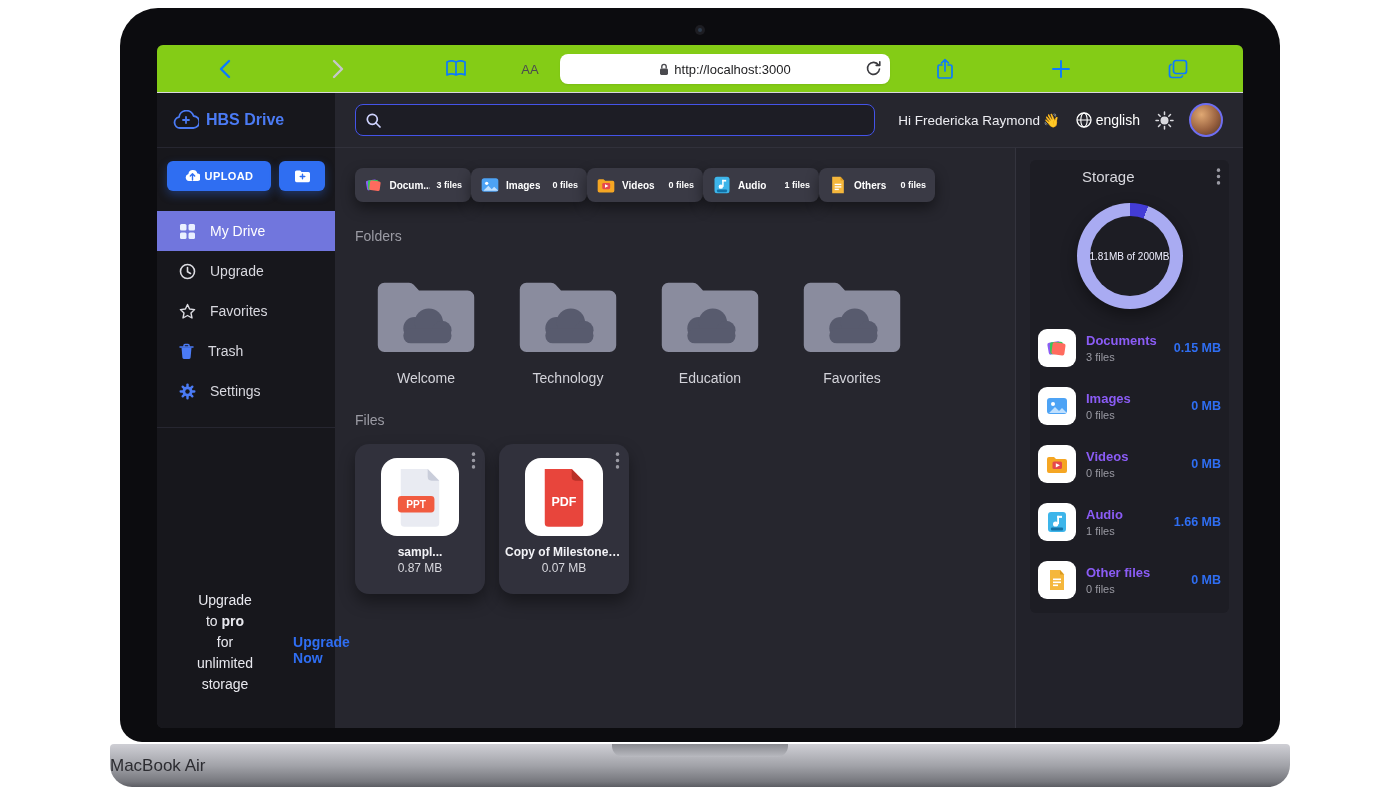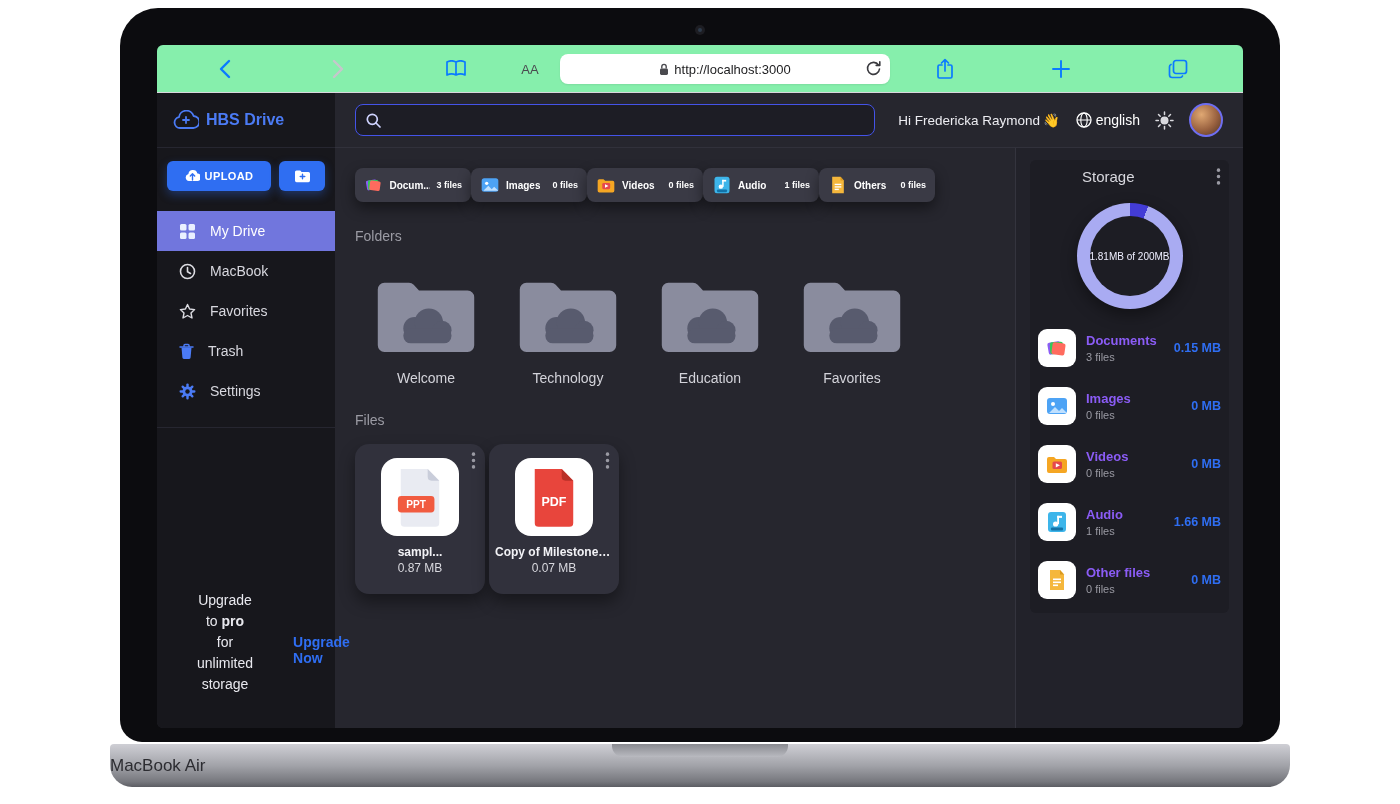--- a/index.html
+++ b/index.html
@@ -15,21 +15,21 @@
   .screen { position:absolute; left:37px; top:37px; width:1086px; height:683px;
     background:#26262e; border-radius:6px; overflow:hidden; }
   .laptop-base { position:absolute; left:110px; top:744px; width:1180px; height:43px;
     background:linear-gradient(#cfcfd5, #a2a3a9 50%, #76777d 88%, #5c5d63);
     border-radius:4px 4px 22px 22px; text-align:left; }
   .base-notch { position:absolute; left:50%; top:0; width:176px; height:13px; margin-left:-88px;
     background:linear-gradient(#898a90, #b9bac0); border-radius:0 0 11px 11px; }
   .base-label { line-height:44px; font-size:17px; color:#2c2c31; font-weight:500; }
 
   
-  .chrome { position:relative; height:48px; background:#86efac; border-bottom:1px solid #d9d8dd; }
+  .chrome { position:relative; height:48px; background:#84cc16; border-bottom:1px solid #d9d8dd; }
   .chrome .cbtn { position:absolute; top:12px; width:24px; height:24px; display:flex; align-items:center; justify-content:center; }
   .url-pill { position:absolute; left:403px; top:9px; width:330px; height:30px; background:#ffffff;
     border-radius:8px; display:flex; align-items:center; justify-content:center; gap:5px;
     box-shadow:0 1px 2px rgba(0,0,0,.08); }
   .url-text { font-size:13px; color:#1c1c1e; }
   .reload { position:absolute; right:8px; top:6px; }
 
   
   .app { display:flex; height:735px; }
   .sidebar { width:178px; background:#17171c; display:flex; flex-direction:column; flex-shrink:0; }
@@ -76,21 +76,21 @@
     display:flex; align-items:center; gap:6px; padding:0 9px; cursor:pointer; }
   .chip-label { font-size:10px; font-weight:bold; color:#fff; white-space:nowrap; overflow:hidden; max-width:50px; }
   .chip-count { margin-left:auto; font-size:9px; font-weight:bold; color:#fff; white-space:nowrap; }
 
   .section-h { margin-top:26px; color:#9b9ba4; font-size:14px; }
 
   .folders-row { display:flex; margin-top:30px; }
   .folder { width:142px; display:flex; flex-direction:column; align-items:center; cursor:pointer; }
   .folder-label { margin-top:14px; color:#d3d3da; font-size:14px; }
 
-  .files-row { display:flex; gap:4px; margin-top:16px; }
+  .files-row { display:flex; gap:14px; margin-top:16px; }
   .file-card { width:130px; height:150px; background:#31313c; border-radius:14px; position:relative;
     box-shadow:0 8px 16px rgba(0,0,0,.4); display:flex; flex-direction:column; align-items:center;
     padding-top:14px; cursor:pointer; }
   .kebab { position:absolute; top:8px; right:9px; cursor:pointer; }
   .file-icon-box { width:78px; height:78px; background:#ffffff; border-radius:16px;
     display:flex; align-items:center; justify-content:center; }
   .file-name { margin-top:9px; max-width:118px; font-size:12px; font-weight:bold; color:#f2f2f6;
     white-space:nowrap; overflow:hidden; text-overflow:ellipsis; text-align:center; }
   .file-size { margin-top:2px; font-size:12px; color:#d8d8de; }
 
@@ -265,21 +265,21 @@
               <rect x="1" y="9.5" width="6.5" height="6.5" rx="1.5" fill="#eaf0ff"></rect>
                 <rect x="9.5" y="9.5" width="6.5" height="6.5" rx="1.5" fill="#eaf0ff"></rect>
             </svg>
             <span>My Drive</span>
           </div>
           <div class="nav-item">
             <svg width="17" height="17" viewBox="0 0 17 17">
               <circle cx="8.5" cy="8.5" r="7" stroke="#dcdce2" stroke-width="1.6" fill="none"></circle>
               <path d="M8.5 4.5 V8.8 L11.5 10.5" stroke="#dcdce2" stroke-width="1.6" fill="none" stroke-linecap="round"></path>
             </svg>
-            <span>MacBook</span>
+            <span>Upgrade</span>
           </div>
           <div class="nav-item">
             <svg width="17" height="17" viewBox="0 0 17 17">
               <path d="M8.5 1.5 L10.6 6 L15.6 6.6 L12 10 L13 15 L8.5 12.5 L4 15 L5 10 L1.4 6.6 L6.4 6 Z" stroke="#dcdce2" stroke-width="1.4" fill="none" stroke-linejoin="round"></path>
             </svg>
             <span>Favorites</span>
           </div>
           <div class="nav-item">
             <svg width="15" height="17" viewBox="0 0 15 17">
               <path d="M1 4 h13 M5 4 V2.4 a1 1 0 0 1 1 -1 h3 a1 1 0 0 1 1 1 V4" stroke="#4b7bf5" stroke-width="1.5" fill="none" stroke-linecap="round"></path>

